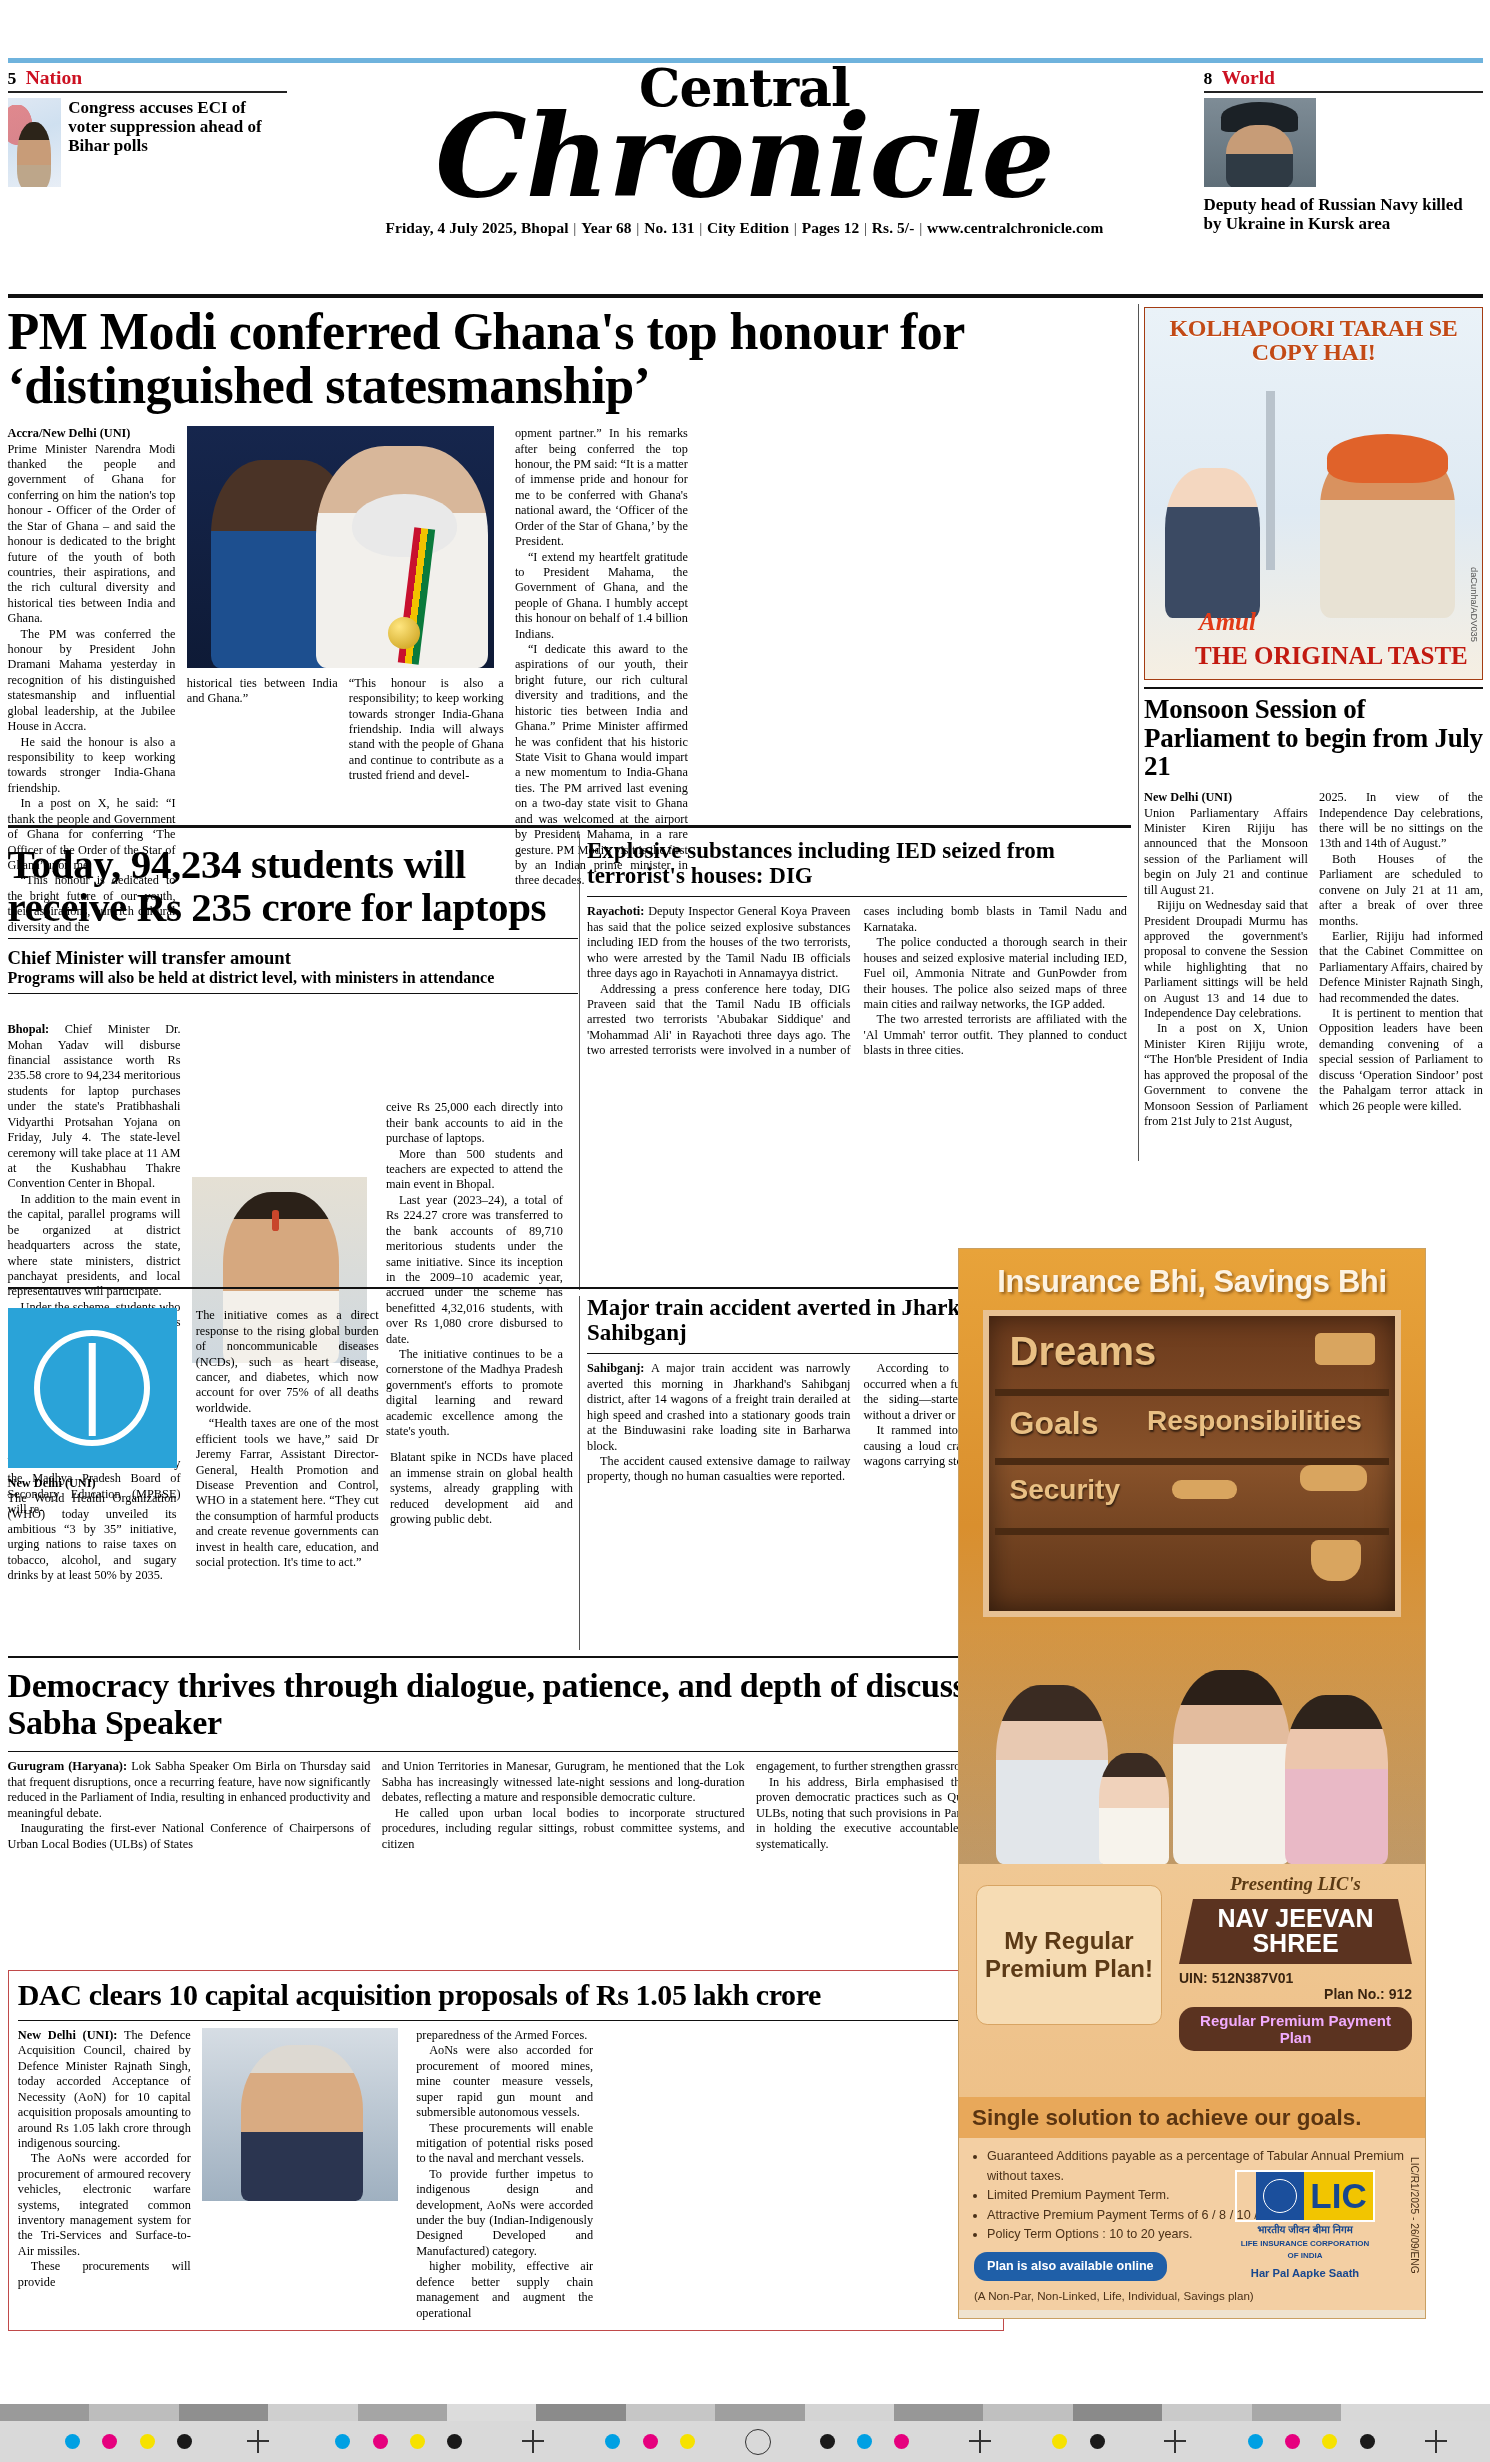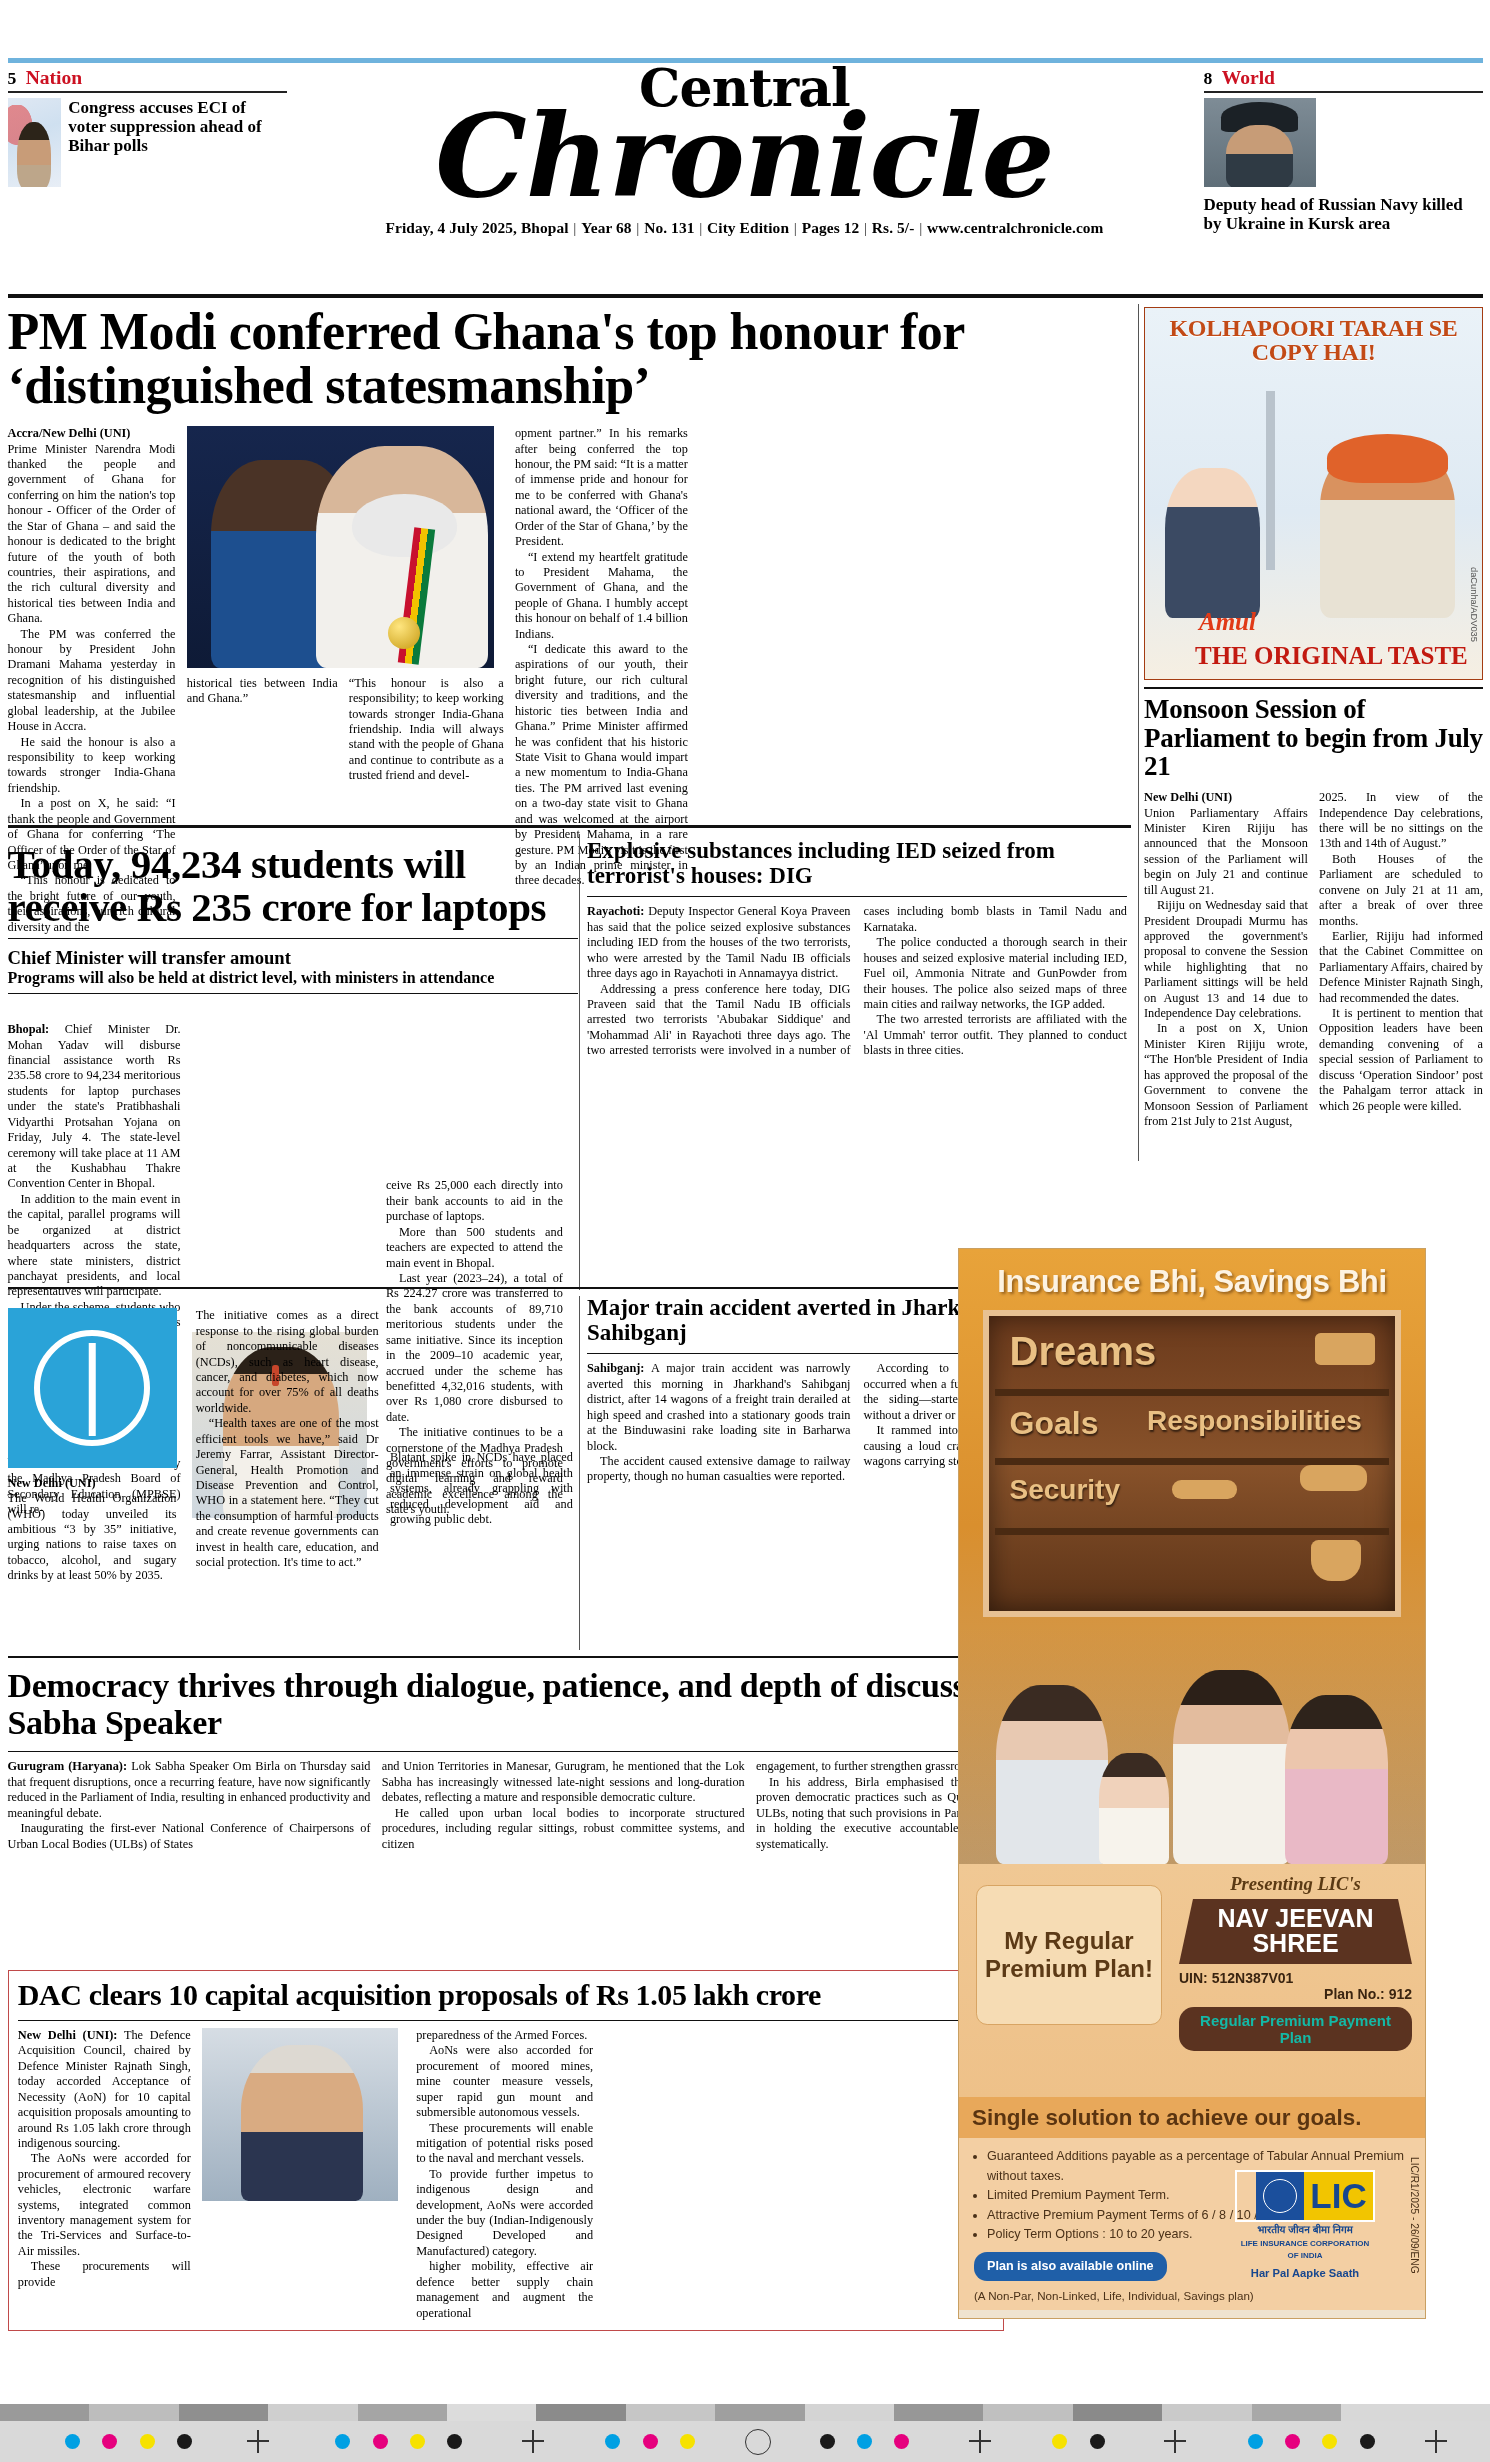--- a/index.html
+++ b/index.html
@@ -186,21 +186,21 @@
     display:flex; align-items:center; justify-content:center; text-align:center;
     font-family:"Liberation Sans",sans-serif; font-weight:700; font-size:24px; color:#5c3a16; line-height:1.15; }
   .badge { position:absolute; right:13px; top:9.3px; width:233px; }
   .presenting { text-align:center; font-family:"Liberation Serif",serif; font-style:italic; font-weight:700;
     font-size:18.6px; color:#5b3a14; }
   .plan-ribbon { margin-top:3.7px; background:#5b3320; color:#fff; text-align:center; padding:7.5px 5.6px;
     font-family:"Liberation Sans",sans-serif; font-weight:700; font-size:25px; line-height:1.0;
     clip-path: polygon(6% 0, 94% 0, 100% 100%, 0% 100%); }
   .uin { margin-top:5.6px; font-family:"Liberation Sans",sans-serif; font-weight:700; font-size:14px; color:#3a2410; }
   .planno { text-align:right; font-family:"Liberation Sans",sans-serif; font-weight:700; font-size:14px; color:#3a2410; }
-  .rppp { margin-top:5.6px; background:#5b3320; color:#14b8a6; text-align:center; border-radius:15px;
+  .rppp { margin-top:5.6px; background:#5b3320; color:#f0abfc; text-align:center; border-radius:15px;
     padding:4.7px 7.5px; font-family:"Liberation Sans",sans-serif; font-weight:700; font-size:15px; }
 
   .lic-single { background:#e8a85a; color:#5a3410; font-family:"Liberation Sans",sans-serif; font-weight:700;
     font-size:22.4px; padding:7.5px 13px; }
   .lic-bullets { background:#f3cfa3; padding:9.3px 15px 5.6px; font-family:"Liberation Sans",sans-serif;
     font-size:12.6px; color:#4a3118; line-height:1.55; position:relative; min-height:140px;}
   .lic-bullets li { margin-left:13px; }
   .lic-online { display:inline-block; margin-top:7.5px; background:#1f5fa8; color:#fff; border-radius:13px;
     padding:4.7px 13px; font-size:12.6px; font-weight:700; }
   .lic-note { font-size:11.6px; margin-top:5.6px; }
@@ -359,21 +359,21 @@
 
   <div class="rule-thick" style="top:825px; width:1123px; left:7.5px; height:2.8px;"></div>
 
   <div class="laptop">
     <div class="hl-lap">Today, 94,234 students will receive Rs 235 crore for laptops</div>
     <div class="rule-thin" style="position:relative; width:570px; margin:9.3px 0 5.6px; background:#111; height:0.9px;"></div>
     <div class="sub1">Chief Minister will transfer amount</div>
     <div class="sub2">Programs will also be held at district level, with ministers in attendance</div>
     <div class="rule-thin" style="position:relative; width:570px; margin:6.5px 0 7.5px; background:#111; height:0.9px;"></div>
 
-    <div class="cols" style="align-items:flex-end;margin-top:28px;">
+    <div class="cols" style="align-items:center;margin-top:28px;">
       <div class="col" style="width:173px;">
         <p class="first"><span class="dl">Bhopal:</span>
           <span>Chief Minister Dr. Mohan Yadav will disburse financial assistance worth Rs 235.58 crore to 94,234 meritorious students for laptop purchases under the state's Pratibhashali Vidyarthi Protsahan Yojana on Friday, July 4. The state-level ceremony will take place at 11 AM at the Kushabhau Thakre Convention Center in Bhopal.</span></p>
         <p>In addition to the main event in the capital, parallel programs will be organized at district headquarters across the state, where state ministers, district panchayat presidents, and local representatives will participate.</p>
         <p>Under the scheme, students who scored 75% or above in the Class 12</p>
         <p style="text-indent:0;margin-top:110px;">board examinations conducted by the Madhya Pradesh Board of Secondary Education (MPBSE) will re-</p>
       </div>
       <div style="width:183px;">
         <div class="mohan-photo">
           <div class="mohan-bg"></div>

